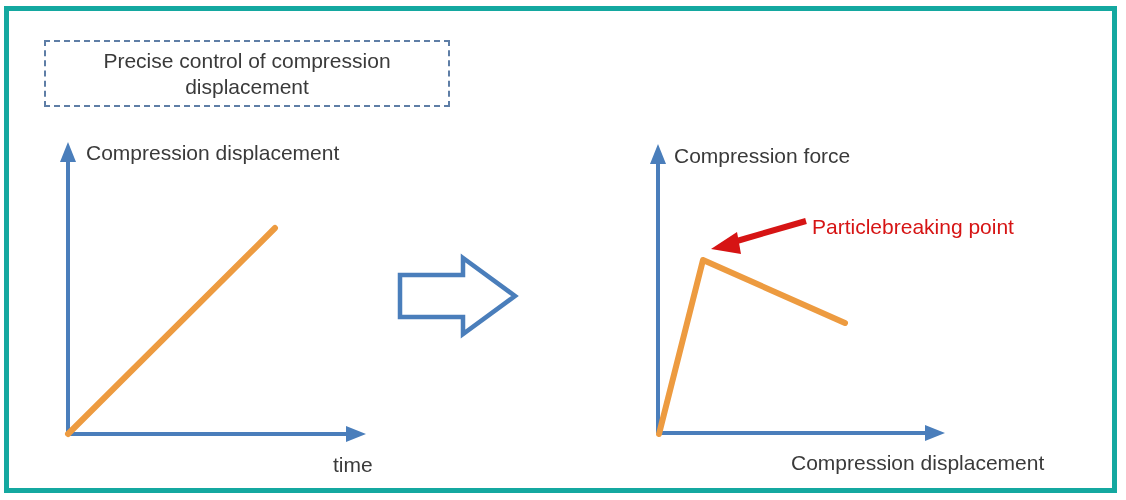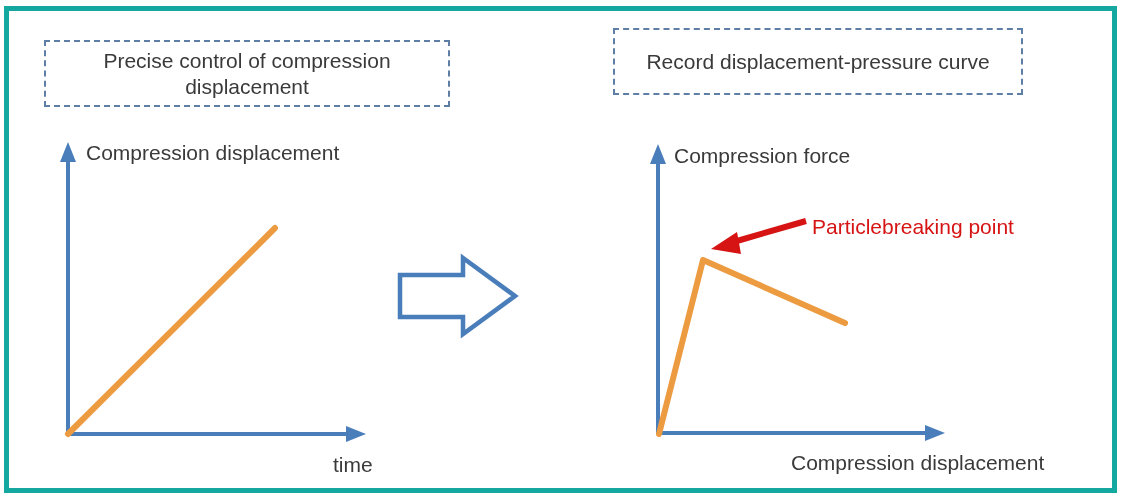--- a/index.html
+++ b/index.html
@@ -84,23 +84,20 @@
 <body>
 
 <div id="figure">
 
   <div class="outer-frame"></div>
 
   <div class="caption-box" id="caption-left">
     <span>Precise control of compression displacement</span>
   </div>
 
-  <div class="caption-box" id="caption-right">
-    <span>Record displacement-pressure curve</span>
-  </div>
 
   <svg class="panel" viewBox="0 0 1126 500">
     <defs>
       <linearGradient id="axisGrad" x1="0" y1="0" x2="0" y2="1">
         <stop offset="0%" stop-color="#4a7ebb"></stop>
         <stop offset="100%" stop-color="#4a7ebb"></stop>
       </linearGradient>
     </defs>
 
     <g>

